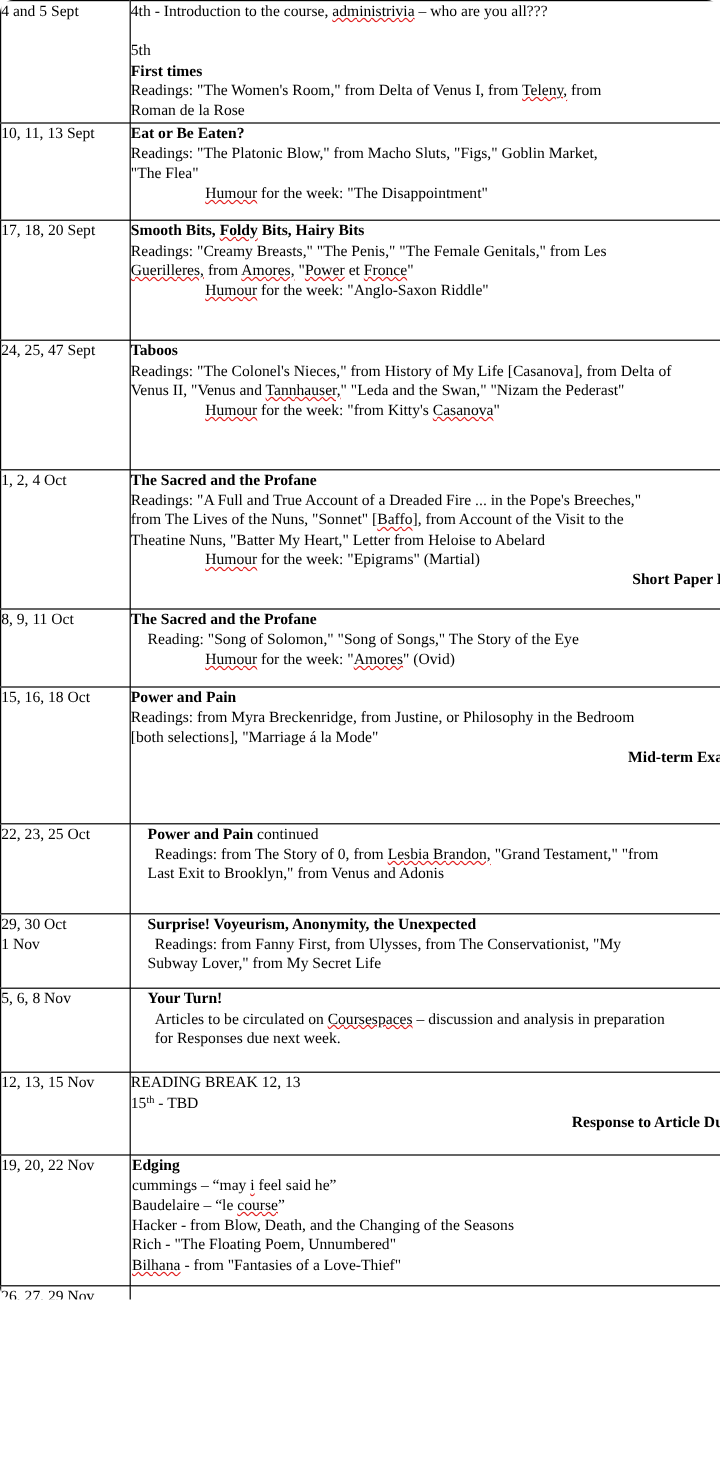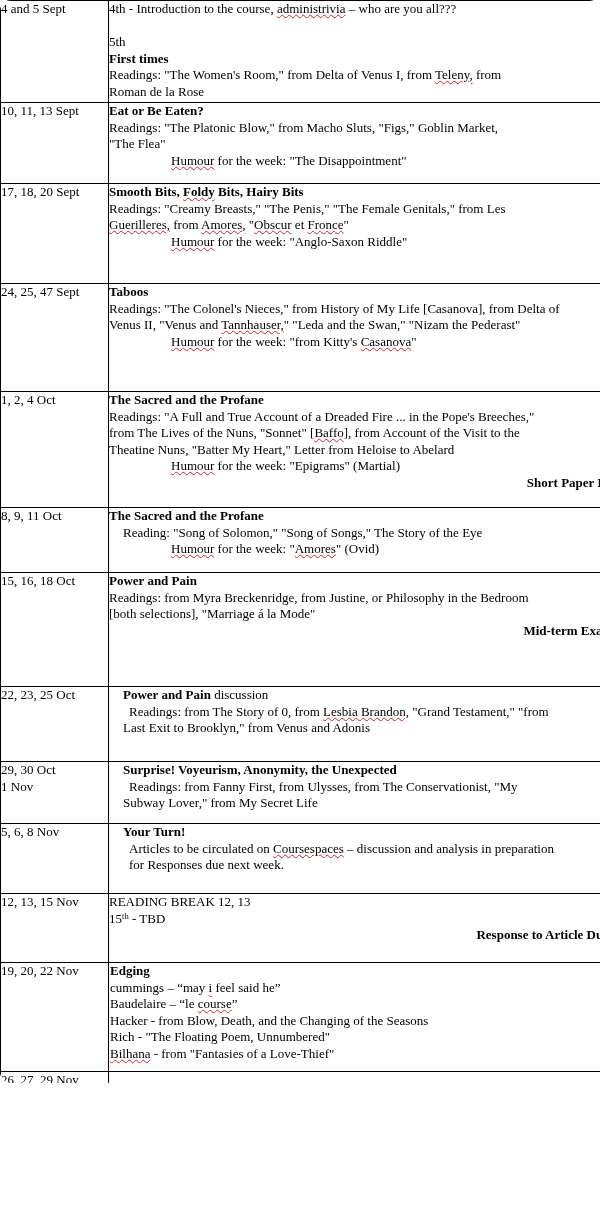--- a/index.html
+++ b/index.html
@@ -123,21 +123,21 @@
     </td>
   </tr>
 
   <tr>
     <td class="date-cell">
       <span class="ln">17, 18, 20 Sept</span>
     </td>
     <td class="body-cell" style="height:99px">
       <span class="ln b"><span>Smooth Bits, </span><span class="sp">Foldy</span><span> Bits, Hairy Bits</span></span>
       <span class="ln"><span>Readings: "Creamy Breasts," "The Penis," "The Female Genitals," from </span><span class="i">Les</span></span>
-      <span class="ln"><span class="i sp">Guerilleres,</span><span> from </span><span class="i sp">Amores,</span><span> "</span><span class="sp">Obscur</span><span> et </span><span class="sp">Fronce</span><span>"</span></span>
+      <span class="ln"><span class="i sp">Guerilleres,</span><span> from </span><span class="i sp">Amores,</span><span> "</span><span class="sp">Power</span><span> et </span><span class="sp">Fronce</span><span>"</span></span>
       <span class="ln ind-hum"><span class="sp">Humour</span><span> for the week: "Anglo-Saxon Riddle"</span></span>
     </td>
   </tr>
 
   <tr>
     <td class="date-cell">
       <span class="ln">24, 25, 47 Sept</span>
     </td>
     <td class="body-cell" style="height:107px">
       <span class="ln b">Taboos</span>
@@ -182,21 +182,21 @@
       <span class="ln">[both selections], "Marriage á la Mode"</span>
       <span class="right-due">Mid-term Exam 18 Oct</span>
     </td>
   </tr>
 
   <tr>
     <td class="date-cell">
       <span class="ln">22, 23, 25 Oct</span>
     </td>
     <td class="body-cell indent2" style="height:74px">
-      <span class="ln"><span class="b">Power and Pain</span><span> discussion</span></span>
+      <span class="ln"><span class="b">Power and Pain</span><span> continued</span></span>
       <span class="ln" style="padding-left:6px"><span>Readings: from </span><span class="i">The Story of 0,</span><span> from </span><span class="i sp">Lesbia Brandon,</span><span> "Grand Testament," "from</span></span>
       <span class="ln"><span class="i">Last Exit to Brooklyn,"</span><span> from </span><span class="i">Venus and Adonis</span></span>
     </td>
   </tr>
 
   <tr>
     <td class="date-cell">
       <span class="ln">29, 30 Oct</span>
       <span class="ln">1 Nov</span>
     </td>

